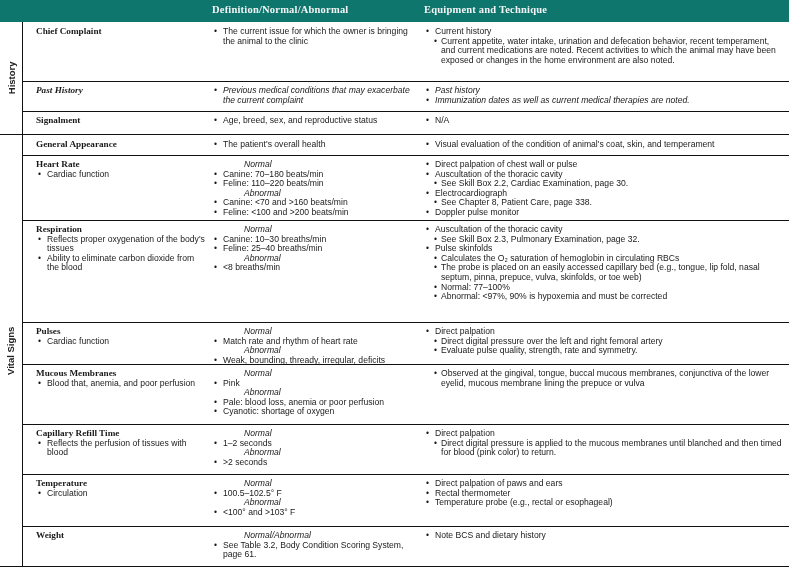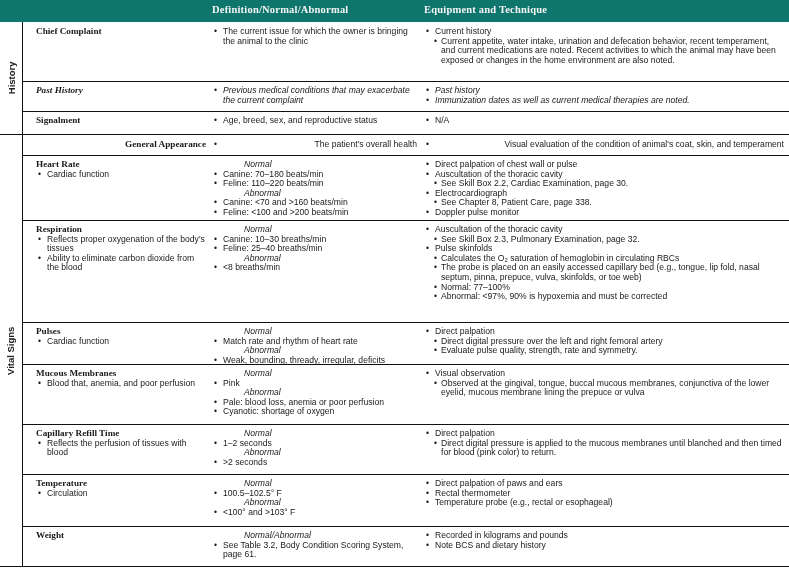--- a/index.html
+++ b/index.html
@@ -100,21 +100,21 @@
         <ul>
           <li>Age, breed, sex, and reproductive status</li>
         </ul>
       </div>
       <div class="cell c3">
         <ul>
           <li>N/A</li>
         </ul>
       </div>
     </div>
-    <div class="row" style="top: 135px; height: 20px; text-align: right;">
+    <div class="row" style="top: 135px; height: 20px;">
       <div class="cell c1">
         <div class="title">General Appearance</div>
       </div>
       <div class="cell c2">
         <ul>
           <li>The patient's overall health</li>
         </ul>
       </div>
       <div class="cell c3">
         <ul>
@@ -217,21 +217,20 @@
         <ul>
           <li class="it nobullet" style="padding-left: 0px; list-style: none;">Normal</li>
           <li>Pink</li>
           <li class="it nobullet" style="padding-left: 0px; list-style: none;">Abnormal</li>
           <li>Pale: blood loss, anemia or poor perfusion</li>
           <li>Cyanotic: shortage of oxygen</li>
         </ul>
       </div>
       <div class="cell c3">
         <ul>
-          <li>Visual observation</li>
           <li class="sub">Observed at the gingival, tongue, buccal mucous membranes, conjunctiva of the lower eyelid, mucous membrane lining the prepuce or vulva</li>
         </ul>
       </div>
     </div>
     <div class="hline" style="left: 23px; width: 766px; top: 424px;"></div>
     <div class="row" style="top: 424px; height: 50px;">
       <div class="cell c1">
         <div class="title">Capillary Refill Time</div>
         <ul>
           <li>Reflects the perfusion of tissues with blood</li>
@@ -282,18 +281,17 @@
         <div class="title">Weight</div>
       </div>
       <div class="cell c2">
         <ul>
           <li class="it nobullet" style="padding-left: 0px; list-style: none;">Normal/Abnormal</li>
           <li>See Table 3.2, Body Condition Scoring System, page 61.</li>
         </ul>
       </div>
       <div class="cell c3">
         <ul>
-          <li>Recorded in kilograms and pounds</li>
           <li>Note BCS and dietary history</li>
         </ul>
       </div>
     </div>
   </div>
 
 </body></html>

